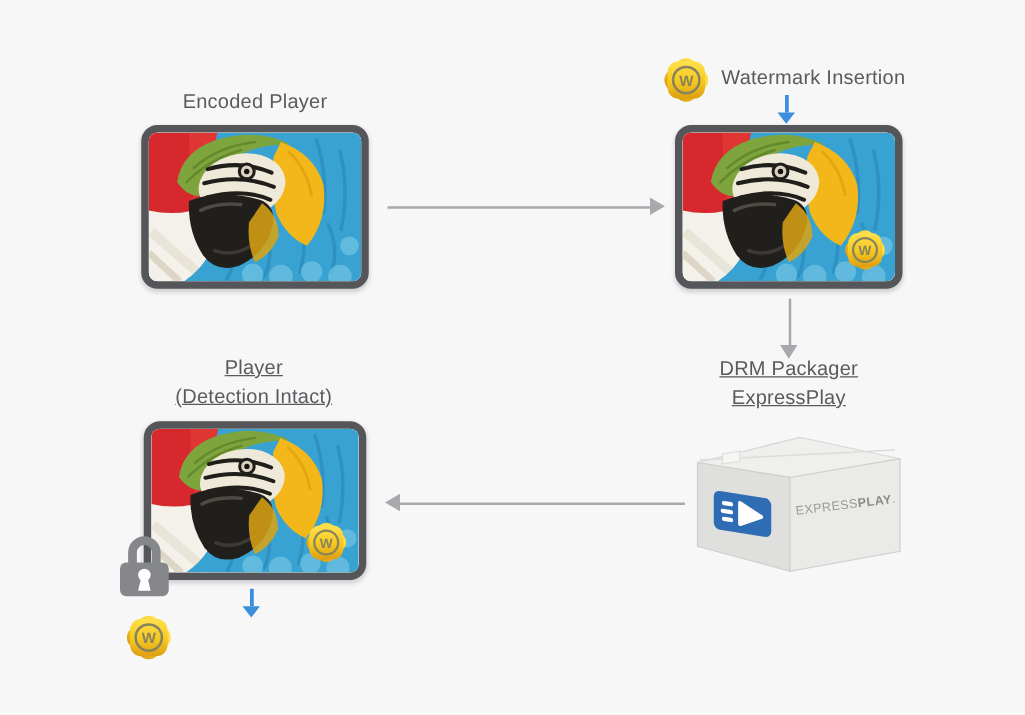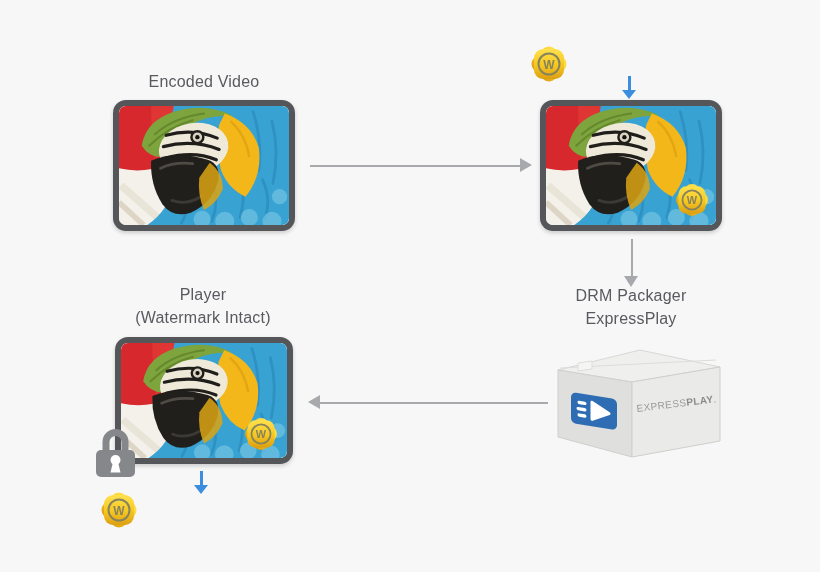--- a/index.html
+++ b/index.html
@@ -14,21 +14,21 @@
     overflow:hidden;
   }
   .lbl{
     position:absolute;
     color:var(--text-gray,#595a5e);
     font-size:16px;
     line-height:1.42;
     letter-spacing:.2px;
   }
   .lbl.center{text-align:center;}
-  .lbl span{display:block;}
+  .lbl span{display:block;text-decoration:underline;}
 
   
   .tablet{
     position:absolute;
     background:var(--frame-gray,#545659);
     border-radius:13px;
     padding:6px;
     box-sizing:border-box;
     box-shadow:0 2px 4px rgba(0,0,0,.18);
   }
@@ -127,40 +127,41 @@
       <path d="M34 58 Q60 47 94 57 Q108 62 105 79 Q99 103 76 113 Q57 119 46 104 Q33 84 34 58 Z" fill="#211f1c"></path>
       <path d="M44 66 Q58 59 78 61" stroke="#53504a" stroke-width="3" fill="none" opacity=".9" stroke-linecap="round"></path>
       <path d="M56 100 Q72 106 88 95" stroke="#3c3a35" stroke-width="3" fill="none" stroke-linecap="round"></path>
       <path d="M96 60 Q110 70 110 88 Q103 104 90 110 Q83 94 85 76 Z" fill="#dca513" opacity=".85"></path>
     </g>
   </defs>
 </svg>
 
 <div id="canvas">
 
-  <div class="lbl center" style="left:104px;top:71px;width:200px;">Encoded Video</div>
+  <div class="lbl center" style="left:104px;top:71px;width:200px;">Encoded Player</div>
 
   <div class="tablet" style="left:113px;top:100px;width:182px;height:131px;">
     <div class="screen">
       <svg class="parrot" viewBox="0 0 180 126" preserveAspectRatio="none">
           <use href="#parrot"></use>
         </svg>
     </div>
   </div>
 
   <div class="harrow" style="left:310px;top:158px;width:222px;height:15px;">
     <div class="shaft" style="left:0;width:211px;"></div>
     <div class="head-right"></div>
   </div>
 
   <svg class="wm-badge" viewBox="0 0 44 44" style="left:527px;top:42px;width:44px;height:44px;">
     <use href="#rosette"></use>
     <circle cx="22" cy="22" r="10.5" fill="none" stroke="#87835c" stroke-width="2"></circle>
     <text x="22" y="26.5" text-anchor="middle" font-size="12">W</text>
   </svg>
+  <div class="lbl" style="left:577px;top:52px;">Watermark Insertion</div>
 
   <div class="varrow blue" style="left:622px;top:76px;width:15px;height:23px;">
     <div class="shaft" style="height:14px;"></div>
     <div class="head-down" style="top:14px;"></div>
   </div>
 
   <div class="tablet" style="left:540px;top:100px;width:182px;height:131px;">
     <div class="screen">
       <svg class="parrot" viewBox="0 0 180 126" preserveAspectRatio="none">
           <use href="#parrot"></use>
@@ -199,21 +200,21 @@
     <text x="121" y="60" transform="rotate(-7 121 60)" text-anchor="middle" font-size="10" letter-spacing=".4" fill="#9a9a98"><tspan>EXPRESS</tspan><tspan font-weight="bold" fill="#8b8b89">PLAY</tspan><tspan>.</tspan></text>
   </svg>
 
   <div class="harrow" style="left:308px;top:395px;width:240px;height:15px;">
     <div class="shaft" style="left:11px;width:229px;"></div>
     <div class="head-left"></div>
   </div>
 
   <div class="lbl center" style="left:103px;top:284px;width:200px;">
     <span>Player</span>
-    <span>(Watermark Intact)</span>
+    <span>(Detection Intact)</span>
   </div>
 
   <div class="tablet" style="left:115px;top:337px;width:178px;height:127px;">
     <div class="screen">
       <svg class="parrot" viewBox="0 0 180 126" preserveAspectRatio="none">
           <use href="#parrot"></use>
         </svg>
       <svg class="wm-badge" viewBox="0 0 44 44" style="right:6px;bottom:4px;width:40px;height:40px;">
         <use href="#rosette"></use>
         <circle cx="22" cy="22" r="10.5" fill="none" stroke="#87835c" stroke-width="2"></circle>

